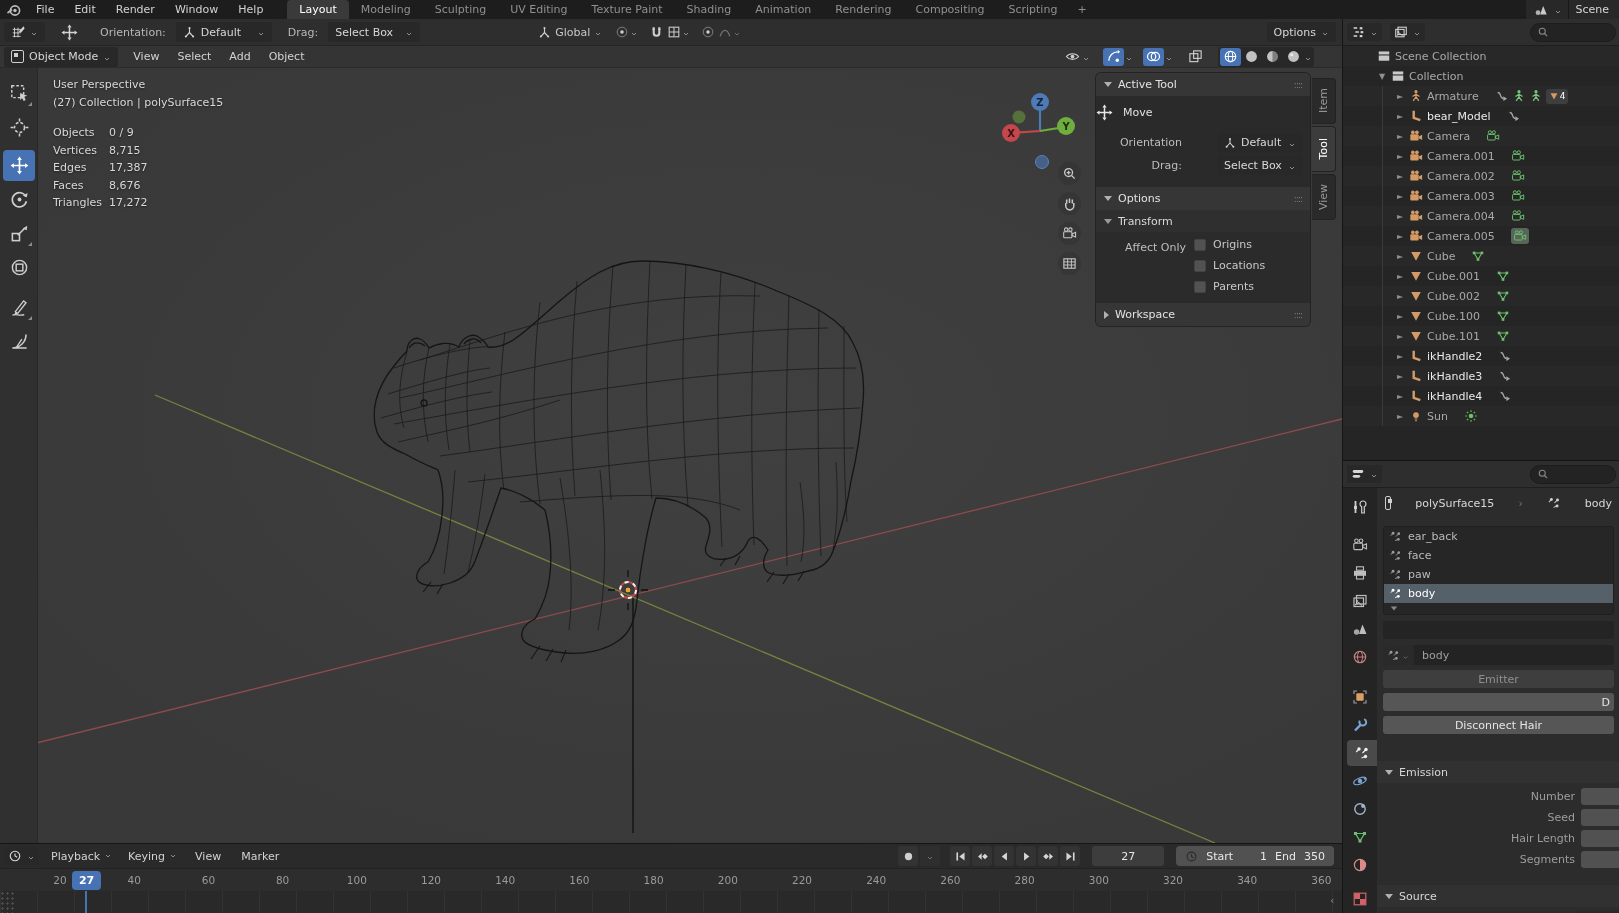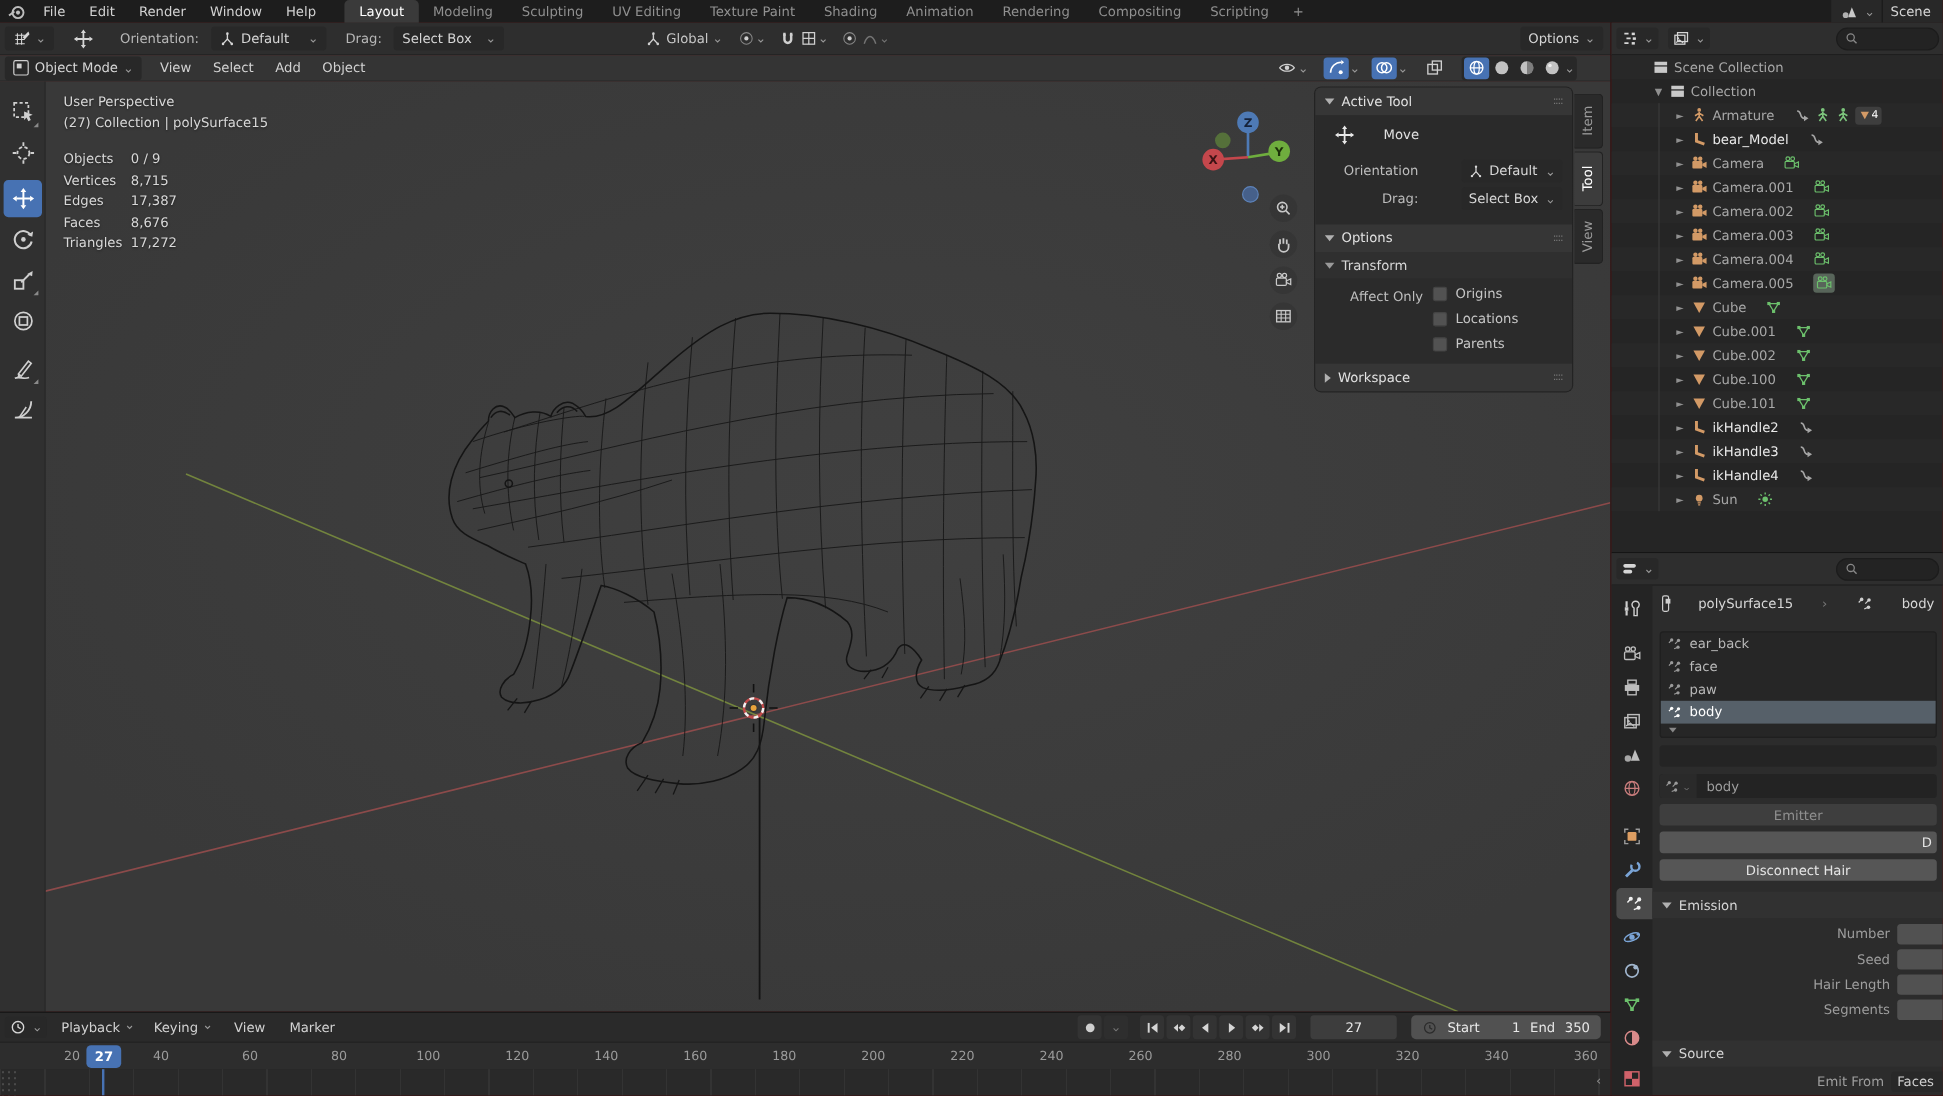--- a/index.html
+++ b/index.html
@@ -1,18 +1,18 @@
 <!DOCTYPE html>
 <html><head>
 <meta charset="utf-8">
 <style>
   html,body{margin:0;padding:0;background:#111;}
   #app{position:relative;width:1619px;height:913px;overflow:hidden;
        font-family:"DejaVu Sans","Liberation Sans",sans-serif;font-size:11px;color:#c7c7c7;
-       background:#7f1d1d;-webkit-font-smoothing:antialiased;}
+       background:#15803d;-webkit-font-smoothing:antialiased;}
   .abs{position:absolute;}
   .row{display:flex;align-items:center;}
   .chip{background:#282828;border-radius:3px;display:inline-flex;align-items:center;gap:5px;
         padding:0 7px;height:20px;color:#d6d6d6;white-space:nowrap;}
   .chev{width:8px;height:8px;flex:0 0 auto;}
   .ic{display:inline-block;vertical-align:middle;flex:0 0 auto;}
   
   #topbar{left:0;top:0;width:1619px;height:19px;background:#1d1d1d;display:flex;align-items:center;}
   .menu-item{padding:0 10px;color:#d2d2d2;}
   .ws-tab{padding:0 12px;height:19px;display:flex;align-items:center;color:#909090;}
@@ -712,21 +712,21 @@
         </svg>
       </div>
 
     <div id="npanel">
       <div class="pnl-hdr">
         <span class="tri down"></span>
           <span>Active Tool</span>
           <span class="pnl-grip">::::</span>
       </div>
       <div style="padding:6px 0 8px">
-        <div class="row" style="padding:2px 16px;gap:24px">
+        <div class="row" style="padding:2px 0;gap:10px">
           <span class="ic" style="width:17px;height:17px;color:#e8e8e8"><svg width="17" height="17">
                 <use href="#s-move"></use>
               </svg></span>
           <span style="color:#e0e0e0">Move</span>
         </div>
         <div class="fieldrow" style="margin-top:10px">
           <span class="frm-lbl">Orientation</span>
           <span class="drop">
             <span class="ic" style="width:12px;height:12px"><svg width="12" height="12">
                   <use href="#s-axes"></use>
@@ -1199,21 +1199,21 @@
             <span class="ic chev" style="color:#777"><svg width="7" height="7">
                   <use href="#s-chev"></use>
                 </svg></span>
           </span>
           <span style="padding-left:8px;color:#9f9f9f">body</span>
         </div>
         <div class="btn" style="margin:5px 6px 0">Emitter</div>
         <div class="btn lit" style="margin:5px 6px 0;justify-content:flex-end;padding-right:4px">D</div>
         <div class="btn lit" style="margin:5px 6px 0">Disconnect Hair</div>
 
-        <div class="phdr" style="margin-top:9px">
+        <div class="phdr" style="margin-top:27px">
           <span class="tri down"></span>
             <span>Emission</span>
         </div>
         <div id="emission-rows" style="padding:3px 0">
             <div class="prow">
               <span class="pl">Number</span>
               <span class="sliver"></span>
             </div>
             <div class="prow">
               <span class="pl">Seed</span>

